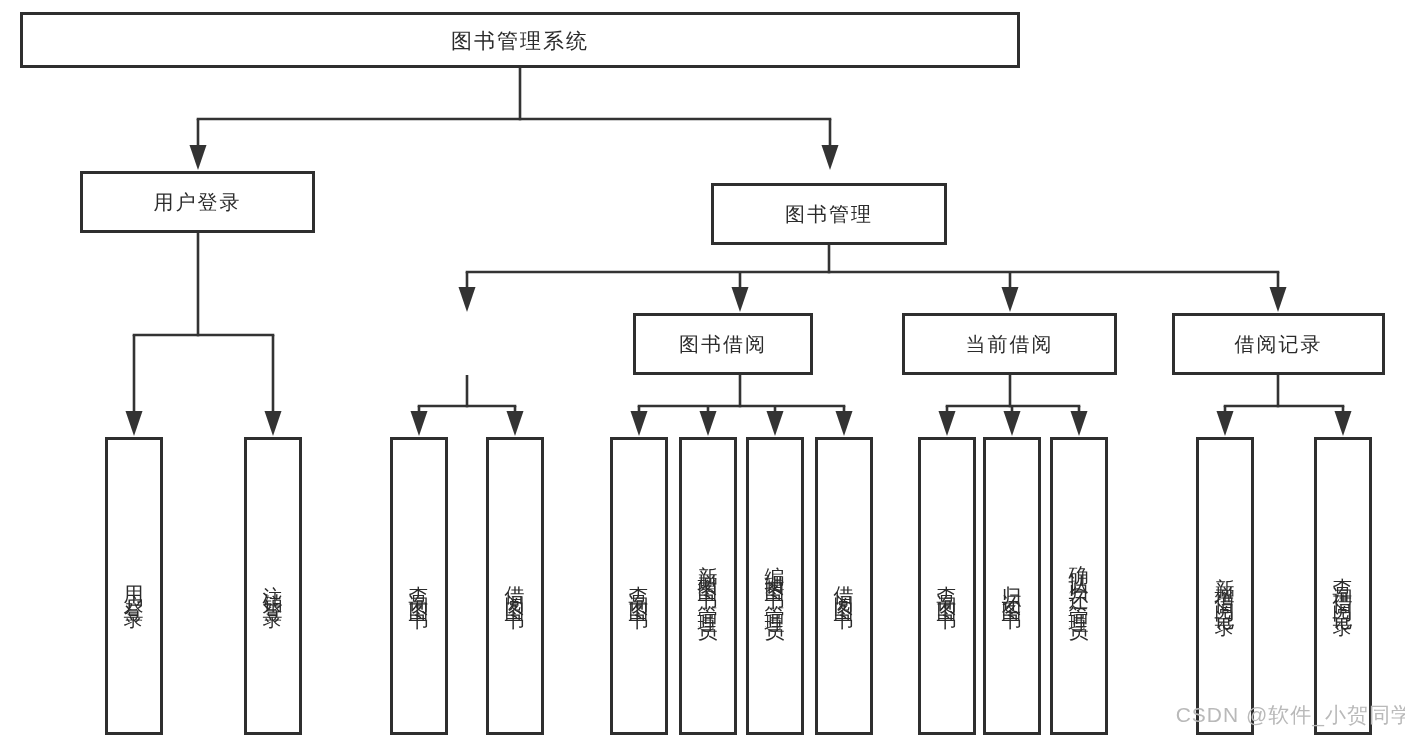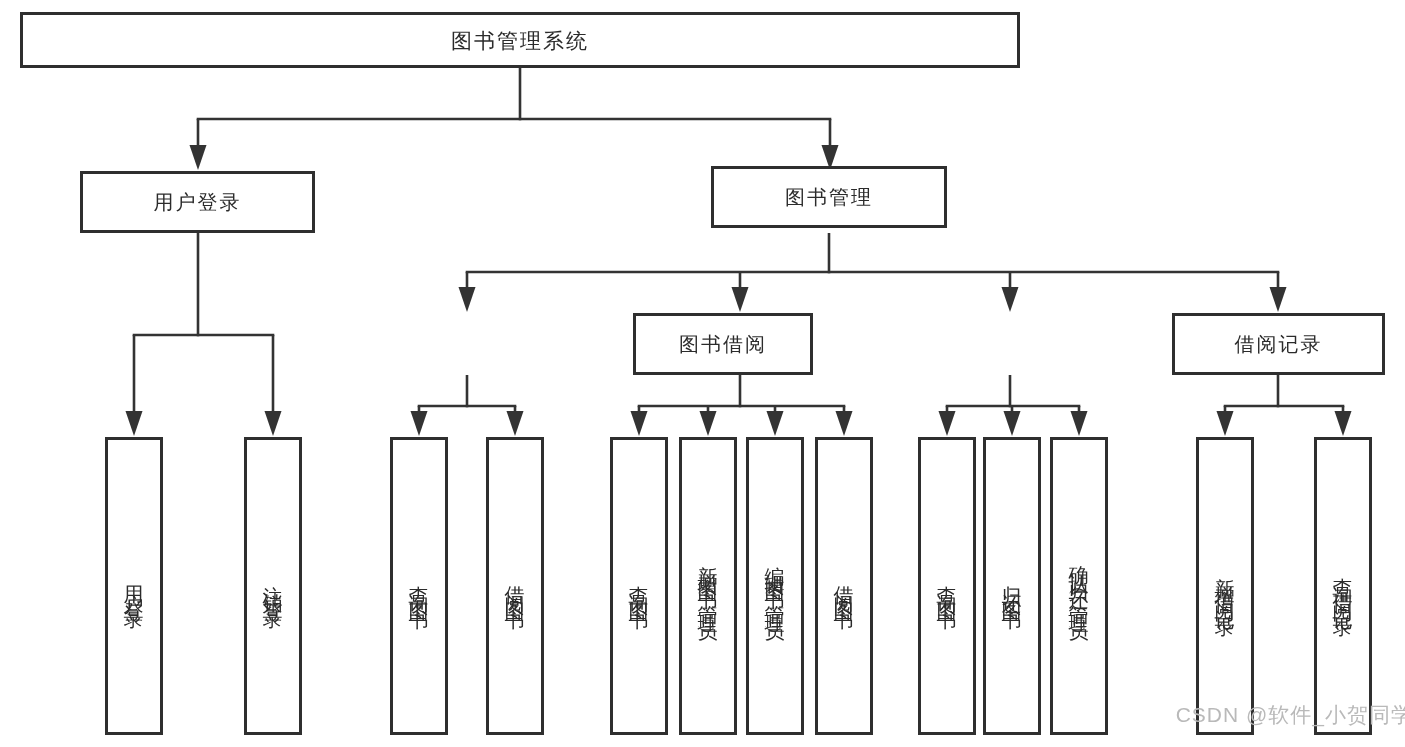--- a/index.html
+++ b/index.html
@@ -105,23 +105,24 @@
       <polygon points="1070.5,411 1087.5,411 1079,436" fill="#333333"></polygon>
       <line x1="1225" y1="406" x2="1225" y2="415" stroke="#333333" stroke-width="2.6"></line>
       <polygon points="1216.5,411 1233.5,411 1225,436" fill="#333333"></polygon>
       <line x1="1343" y1="406" x2="1343" y2="415" stroke="#333333" stroke-width="2.6"></line>
       <polygon points="1334.5,411 1351.5,411 1343,436" fill="#333333"></polygon>
     </svg>
 
   <div class="node hbox root-box" style="left:20px; top:12px; width:1000px; height:56px;">图书管理系统</div>
 
   <div class="node hbox" style="left:80px; top:171px; width:235px; height:62px;">用户登录</div>
-  <div class="node hbox" style="left:711px; top:166px; width:236px; height:62px;">图书管理</div>
+  <div class="node hbox" style="left:711px; top:183px; width:236px; height:62px;">图书管理</div>
 
   <div class="node hbox" style="left:633px; top:313px; width:180px; height:62px;">图书借阅</div>
+  <div class="node hbox" style="left:902px; top:313px; width:215px; height:62px;">当前借阅</div>
   <div class="node hbox" style="left:1172px; top:313px; width:213px; height:62px;">借阅记录</div>
 
   <div class="node vbox" style="left:105px; top:437px; width:58px; height:298px;">用户登录</div>
   <div class="node vbox" style="left:244px; top:437px; width:58px; height:298px;">注销登录</div>
 
   <div class="node vbox" style="left:390px; top:437px; width:58px; height:298px;">查询图书</div>
   <div class="node vbox" style="left:486px; top:437px; width:58px; height:298px;">借阅图书</div>
 
   <div class="node vbox" style="left:610px; top:437px; width:58px; height:298px;">查询图书</div>
   <div class="node vbox" style="left:679px; top:437px; width:58px; height:298px;">新增图书（管理员）</div>

